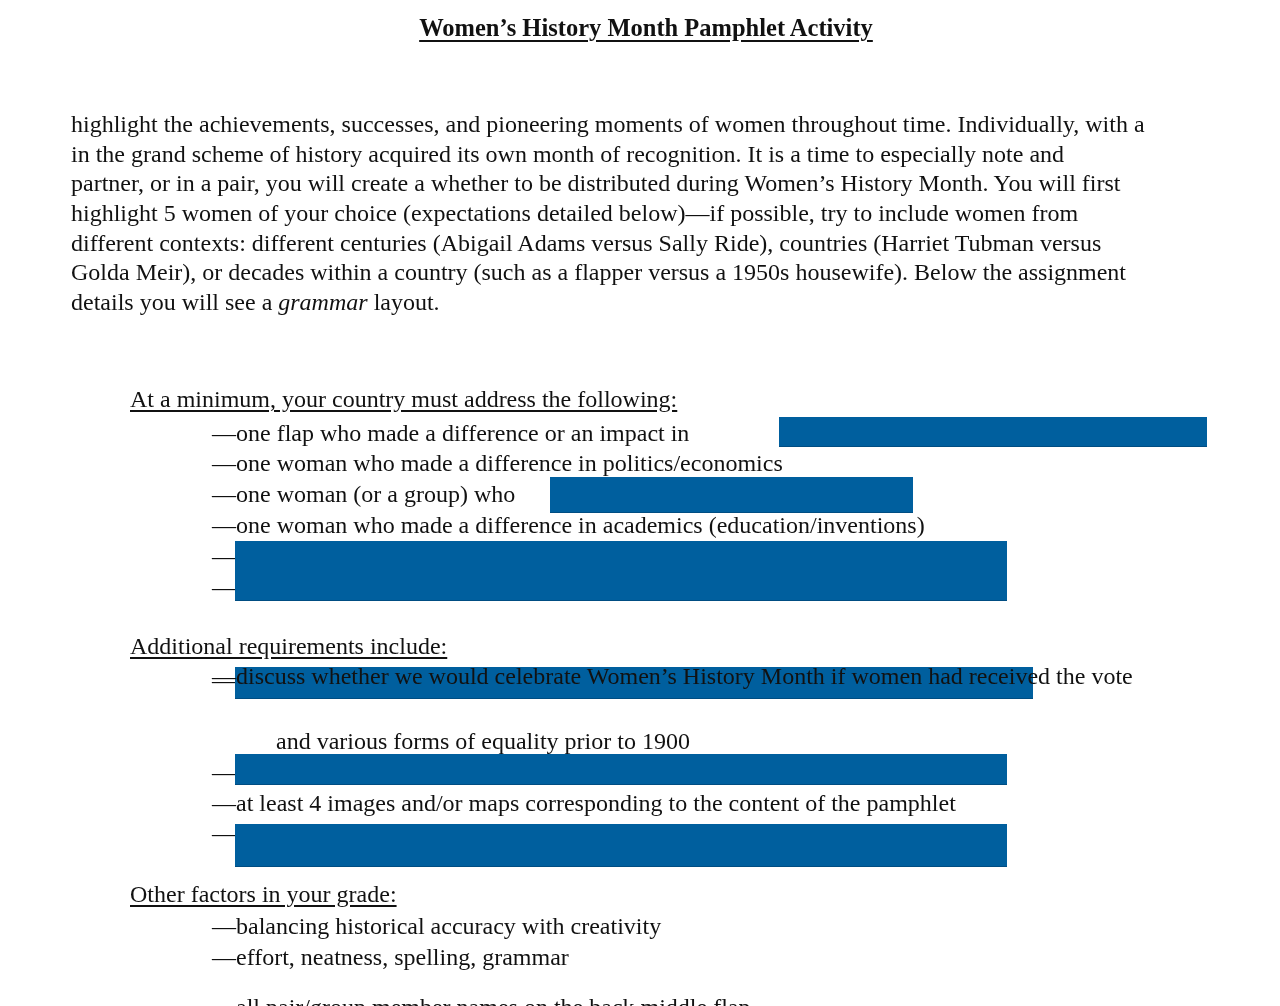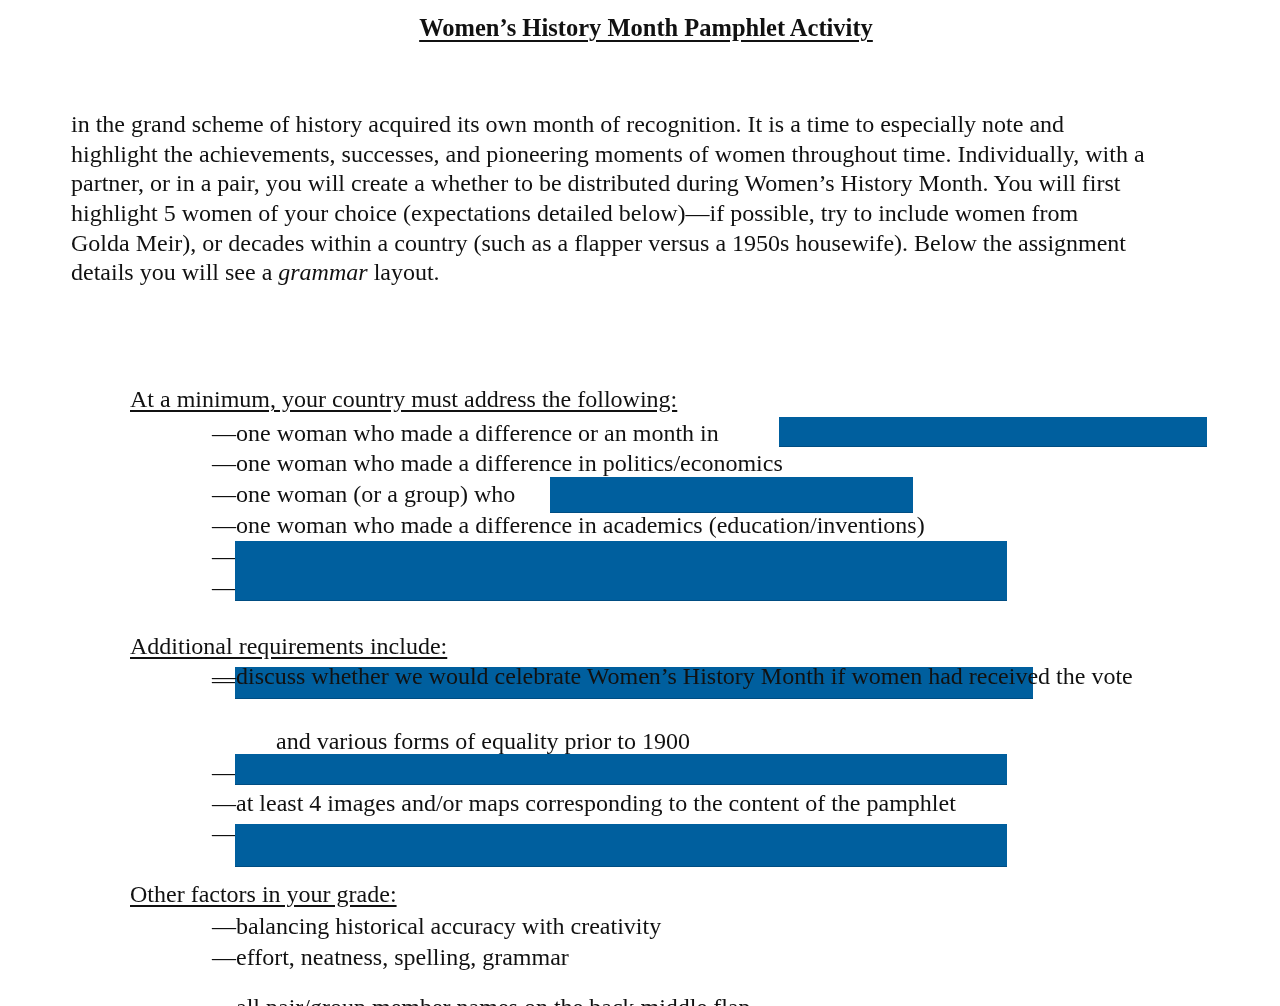--- a/index.html
+++ b/index.html
@@ -36,31 +36,32 @@
   .cont { position: absolute; left: 236px; font-size: 24px; white-space: nowrap; line-height: 30px; }
 </style>
 </head>
 <body>
 
 <div>
 
   <div class="title">Women’s History Month Pamphlet Activity</div>
 
   <div class="intro">
+    <span class="line">highlight the achievements, successes, and pioneering moments of women throughout time.  Individually, with a</span>
     <span class="line">in the grand scheme of history acquired its own month of recognition.  It is a time to especially note and</span>
-    <span class="line">highlight the achievements, successes, and pioneering moments of women throughout time.  Individually, with a</span>
     <span class="line">partner, or in a pair, you will create a whether to be distributed during Women’s History Month.  You will first</span>
     <span class="line">highlight 5 women of your choice (expectations detailed below)—if possible, try to include women from</span>
+    <span class="line">different contexts: different centuries (Abigail Adams versus Sally Ride), countries (Harriet Tubman versus</span>
     <span class="line">Golda Meir), or decades within a country (such as a flapper versus a 1950s housewife).  Below the assignment</span>
     <span class="line"><span>details you will see a </span><i>grammar</i><span> layout.</span></span>
   </div>
 
   <div class="section-head" style="top:386px;">At a minimum, your country must address the following:</div>
 
-  <div class="item" style="top:418px;"><span class="dash">—</span><span>one woman who made a difference or an month in</span></div>
+  <div class="item" style="top:418px;"><span class="dash">—</span><span>one flap who made a difference or an impact in</span></div>
   <div class="redact" style="left:779px; top:417px; width:428px; height:29px;"></div>
 
   <div class="item" style="top:448px;"><span class="dash">—</span><span>one woman who made a difference in politics/economics</span></div>
 
   <div class="item" style="top:479px;"><span class="dash">—</span><span>one woman (or a group) who</span></div>
   <div class="redact" style="left:550px; top:477px; width:363px; height:35px;"></div>
 
   <div class="item" style="top:510px;"><span class="dash">—</span><span>one woman who made a difference in academics (education/inventions)</span></div>
 
   <div class="item" style="top:541px;"><span class="dash">—</span><span></span></div>

